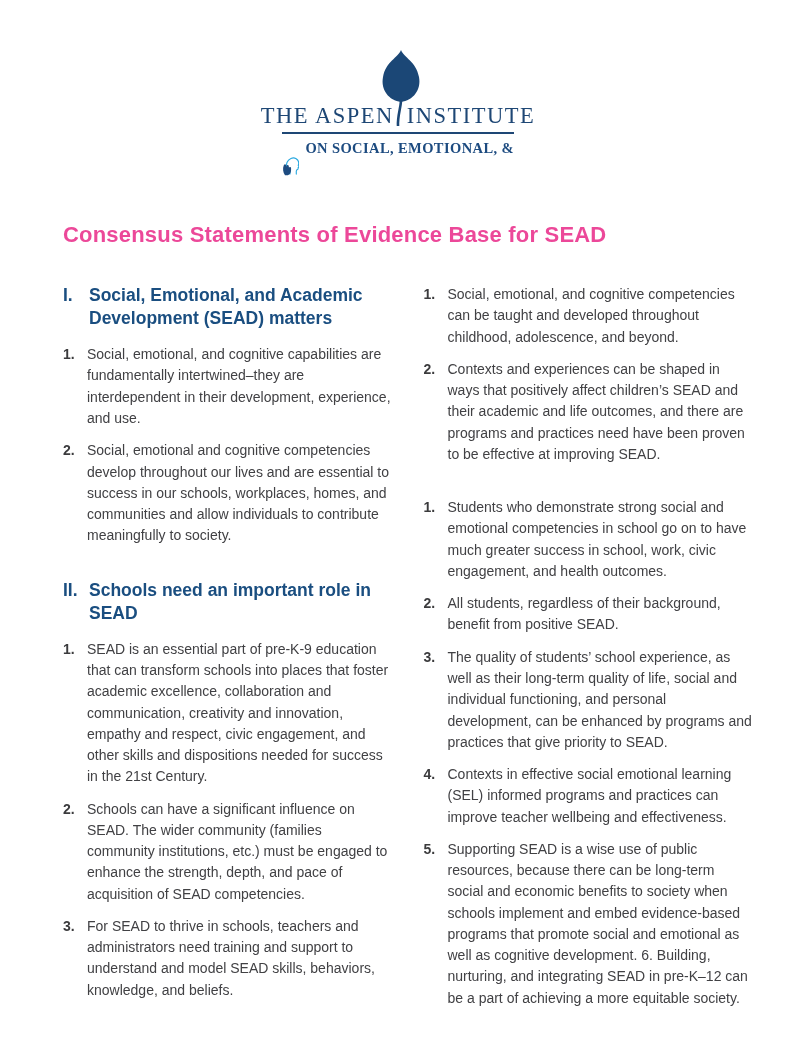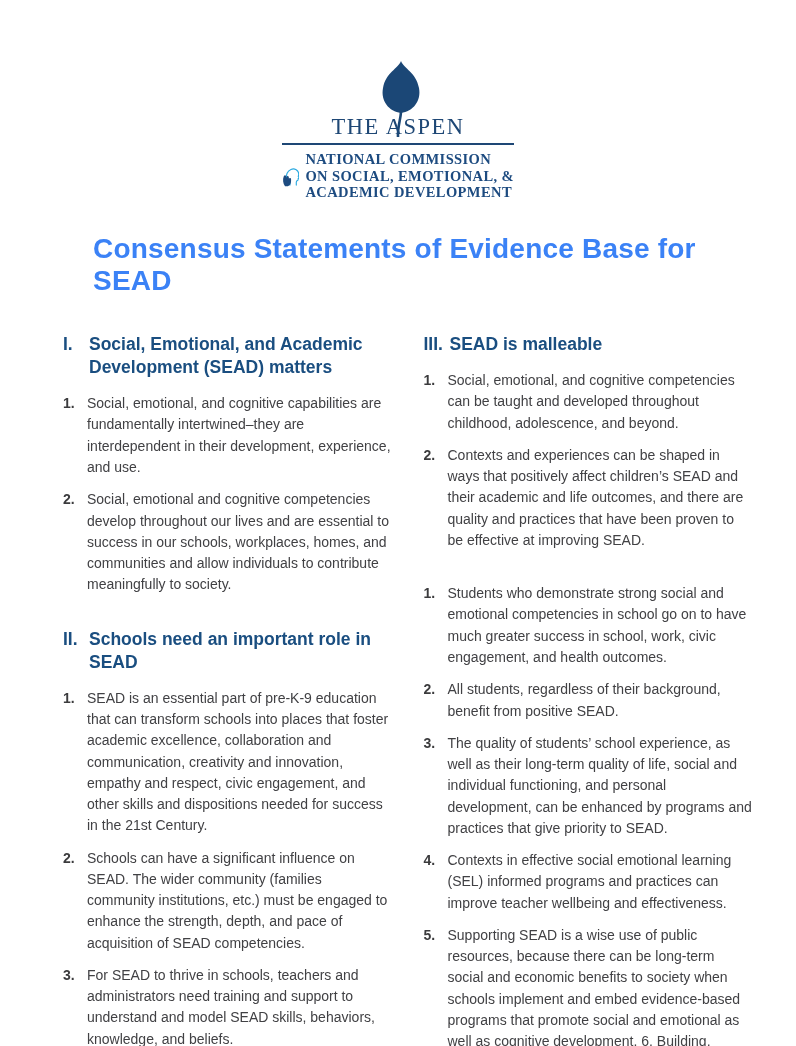--- a/index.html
+++ b/index.html
@@ -11,21 +11,21 @@
     background: #ffffff;
     overflow: hidden;
     font-family: "Liberation Sans", sans-serif;
     margin: 0 auto;
   }
 
   
   .logo-block {
     position: relative;
     width: 232px;
-    margin: 16px auto;
+    margin: 5px auto;
     padding-top: 44px;
     text-align: center;
   }
   .leaf-svg {
     display: block;
     margin: 0 auto -24px auto;
     position: relative;
     left: 3px;
     z-index: 2;
   }
@@ -60,25 +60,25 @@
     font-size: 14.5px;
     line-height: 16.5px;
     letter-spacing: 0.4px;
     color: #1d4b80;
     white-space: nowrap;
     padding-top: 2px;
   }
 
   
   .page-title {
-    margin: 30px 63px 0 93px;
-    font-size: 28px;
+    margin: 30px 63px 0 63px;
+    font-size: 22px;
     font-weight: bold;
     letter-spacing: 0.2px;
-    color: #3b82f6;
+    color: #ec4899;
   }
 
   
   .columns {
     display: flex;
     margin: 36px 44px 0 63px;
     gap: 32px;
   }
   .col { width: 330px; }
 
@@ -117,34 +117,33 @@
 
 <div class="page">
 
   <header class="logo-block">
     <svg class="leaf-svg" width="52" height="78" viewBox="0 0 52 78" aria-hidden="true">
       <path fill="#1b4776" d="M26 1 C29 9, 41 12, 44 28 C 46.5 41, 38 51.5, 26 53 C 14 51.5, 5.5 41, 8 28 C 11 12, 23 9, 26 1 Z"></path>
       <path fill="none" stroke="#1b4776" stroke-width="2.6" d="M26 52 C 25.5 60, 22.5 67, 23 77"></path>
     </svg>
     <div class="aspen-name">
       <span>THE ASPEN</span>
+      <span>INSTITUTE</span>
     </div>
     <div class="aspen-rule"></div>
 
     <div class="commission-row">
       <svg width="46" height="54" viewBox="0 0 46 54" aria-hidden="true">
 
         <path fill="none" stroke="#2ba9e0" stroke-width="3" stroke-linecap="round" stroke-linejoin="round" d="M21 51 L21 41 C 13 37.5, 10 28, 13.5 19.5 C 17 10.5, 29 5, 37.5 10.5 C 43.5 14.5, 45.5 22, 43 28.5 L 45.5 32.5 L 42.5 34.5 C 42.8 36.5, 43.5 38.6, 40.5 39.3 C 38.6 39.7, 37.8 40.8, 37.8 43.5 L 37.8 51"></path>
 
         <path fill="#1d4b80" d="M8 54 C 2.5 47, 1.5 36, 4.5 28.5 C 6 24.5, 9.8 24, 10.8 27.8 L 11.8 31.5 C 12.3 26.5, 17.5 25.8, 18 30.3 L 18.3 33.5 C 20.3 31, 24 32, 24 35.8 L 24 41 C 24 48, 20.5 52.5, 15.5 54 Z"></path>
       </svg>
       <div class="commission-text">
-        <div>NATIONAL COMMISSION</div>
         <div>ON SOCIAL, EMOTIONAL, &amp;</div>
-        <div>ACADEMIC DEVELOPMENT</div>
       </div>
     </div>
   </header>
 
   <h1 class="page-title">Consensus Statements of Evidence Base for SEAD</h1>
 
   <main class="columns">
 
     <div class="col">
 
@@ -181,31 +180,27 @@
           <span class="txt">For SEAD to thrive in schools, teachers and administrators need training and support to understand and model SEAD skills, behaviors, knowledge, and beliefs.</span>
         </div>
 
       </section>
 
     </div>
 
     <div class="col">
 
       <section class="section">
-        <h2 class="sec-head">
-          <span class="numeral">III.</span>
-          <span class="sec-title">SEAD is malleable</span>
-        </h2>
         <div class="item">
           <span class="num">1.</span>
           <span class="txt">Social, emotional, and cognitive competencies can be taught and developed throughout childhood, adolescence, and beyond.</span>
         </div>
         <div class="item">
           <span class="num">2.</span>
-          <span class="txt">Contexts and experiences can be shaped in ways that positively affect children’s SEAD and their academic and life outcomes, and there are quality and practices that have been proven to be effective at improving SEAD.</span>
+          <span class="txt">Contexts and experiences can be shaped in ways that positively affect children’s SEAD and their academic and life outcomes, and there are programs and practices need have been proven to be effective at improving SEAD.</span>
         </div>
       </section>
 
       <section class="section">
         <div class="item">
           <span class="num">1.</span>
           <span class="txt">Students who demonstrate strong social and emotional competencies in school go on to have much greater success in school, work, civic engagement, and health outcomes.</span>
         </div>
         <div class="item">
           <span class="num">2.</span>

